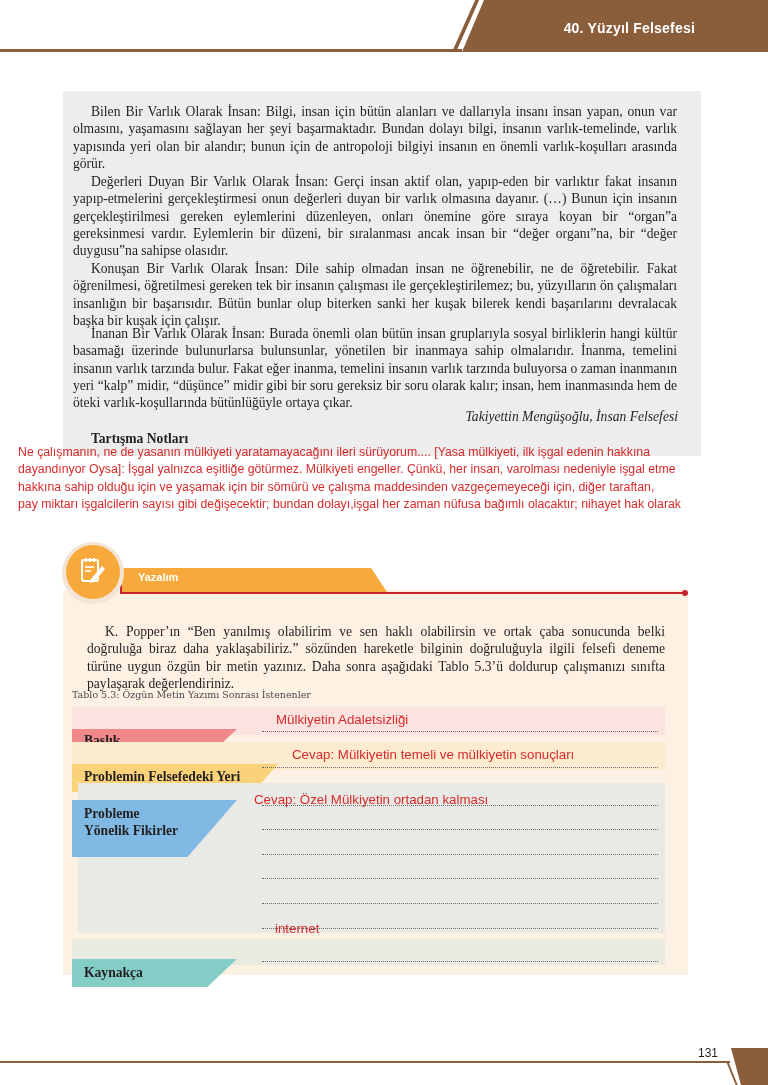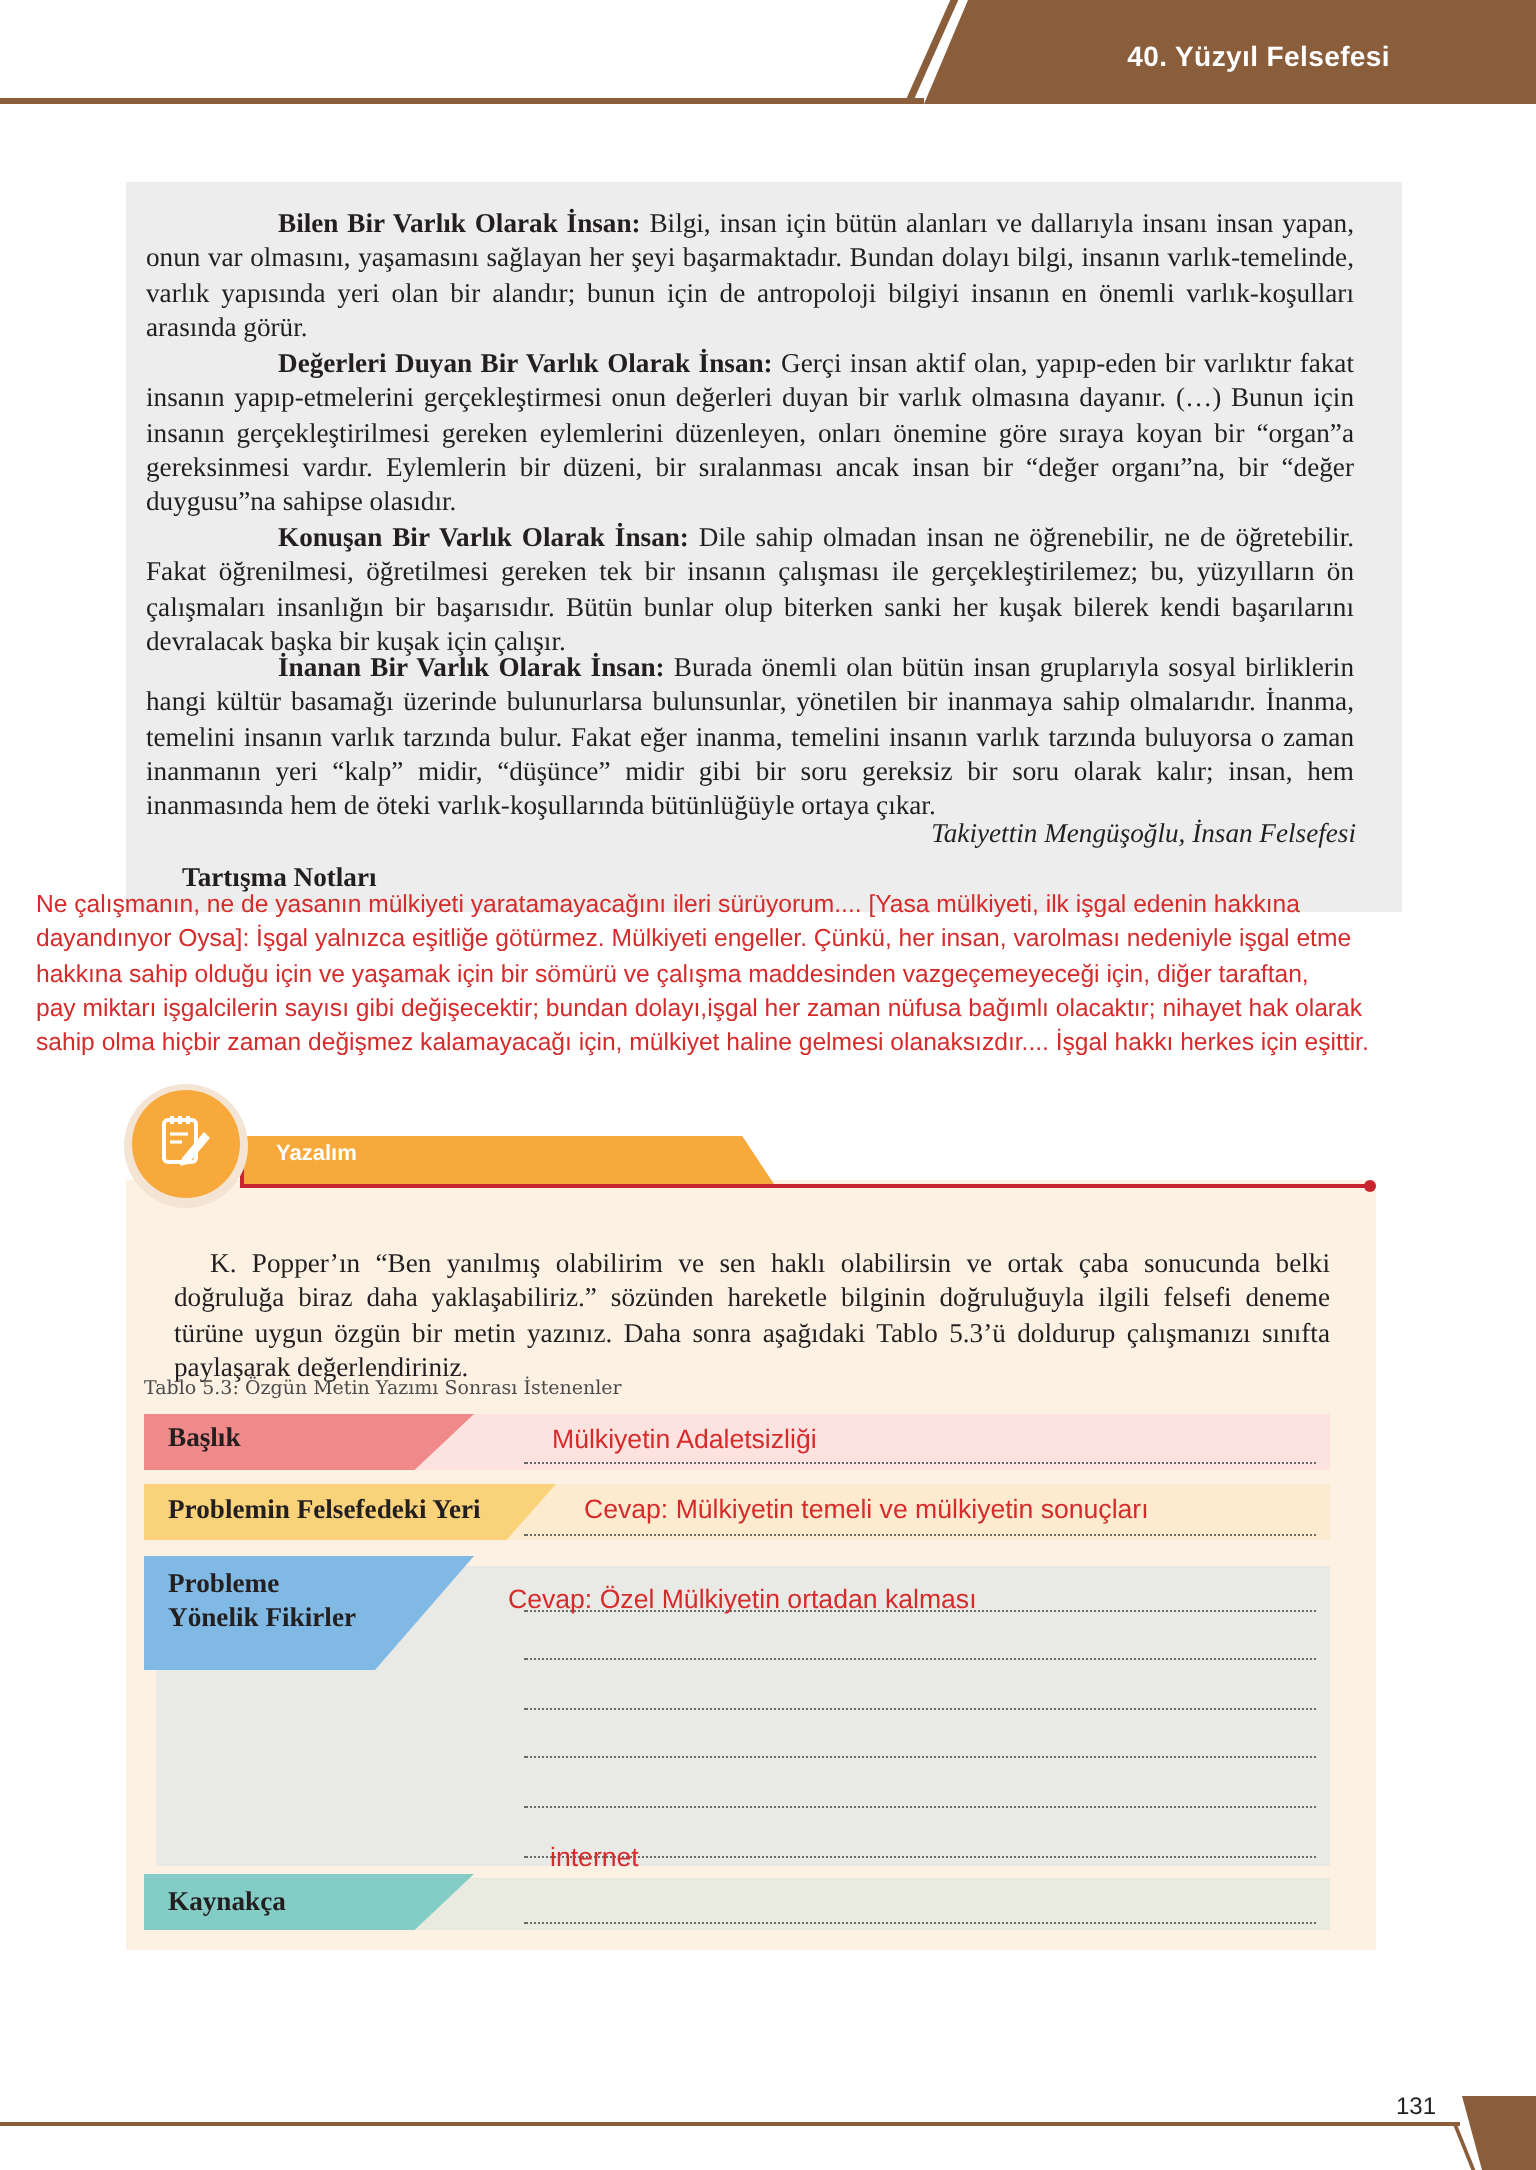--- a/index.html
+++ b/index.html
@@ -10,21 +10,21 @@
   .hdr-line { position:absolute; left:0; top:49px; width:462px; height:3px; background:#8a5d3b; }
   .hdr-slash { position:absolute; left:452px; top:0; width:4px; height:52px; background:#8a5d3b; transform:skewX(-24deg); transform-origin:bottom left; }
   .hdr-band { position:absolute; left:462px; top:0; width:306px; height:52px; background:#8a5d3b;
               clip-path:polygon(22px 0,100% 0,100% 100%,0 100%); }
   .hdr-title { position:absolute; right:73px; top:20px; color:#ffffff; font-family:"Liberation Sans", sans-serif;
                font-weight:bold; font-size:14px; letter-spacing:0.2px; }
 
   
   .reading { position:absolute; left:63px; top:91px; width:638px; height:365px; background:#ededed; }
   .para { position:absolute; left:73px; width:604px; font-size:13.6px; line-height:17.3px; text-align:justify; margin:0; text-indent:18px; }
-  .para b { font-weight:bold;margin-left:48px; }
+  .para b { font-weight:normal; }
   .cite { position:absolute; right:90px; top:409px; font-style:italic; font-size:13.6px; }
   .notes-title { position:absolute; left:91px; top:431px; font-size:13.6px; font-weight:bold; }
 
   
   .note { position:absolute; left:18px; top:444px; width:745px; color:#d62b2b;
           font-family:"Liberation Sans", sans-serif; font-size:12.3px; line-height:17.3px; }
   .note .ln { white-space:nowrap; display:block; }
 
   
   .yz-panel { position:absolute; left:63px; top:590px; width:625px; height:385px; background:#fdf1e4; }
@@ -35,21 +35,21 @@
   .yz-redv { position:absolute; left:120px; top:566px; width:2px; height:28px; background:#c9252f; }
   .yz-dot { position:absolute; left:682px; top:590px; width:6px; height:6px; border-radius:50%; background:#c9252f; }
   .yz-circle-shadow { position:absolute; left:62px; top:542px; width:62px; height:62px; border-radius:50%; background:#f3e4d4; }
   .yz-circle { position:absolute; left:66px; top:545px; width:54px; height:54px; border-radius:50%; background:#f7a93b; }
   .yz-circle svg { position:absolute; left:14px; top:12px; }
   .yz-text { position:absolute; left:73px; top:609px; width:578px; font-size:13.6px; line-height:17.3px; text-align:justify; margin:14px; text-indent:18px; }
 
   .tbl-cap { position:absolute; left:72px; top:689px; font-family:"DejaVu Serif", serif; font-size:9.5px; color:#4a4a4a; }
 
   .row-bg { position:absolute; }
-  .row-tag { position:absolute; font-weight:bold; font-size:13.6px; color:#231f20; }
+  .row-tag { position:absolute; font-weight:bold; font-size:13.6px; color:#231f20;margin-top:22px; }
   .dots { position:absolute; left:262px; width:396px; border-bottom:1px dotted #6b6b6b; height:0; }
   .ans { position:absolute; color:#d62b2b; font-family:Liberation Sans, sans-serif; font-size:13.3px; }
 
   
   .ft-line { position:absolute; left:0; top:1061px; width:730px; height:2px; background:#8a5d3b; }
   .ft-slash { position:absolute; left:726px; top:1061px; width:2px; height:24px; background:#8a5d3b; transform:skewX(22deg); transform-origin:top left; }
   .ft-band { position:absolute; left:731px; top:1048px; width:37px; height:37px; background:#8a5d3b; clip-path:polygon(0 0,100% 0,100% 100%,10px 100%); }
   .pgnum { position:absolute; left:698px; top:1046px; font-family:"Liberation Sans", sans-serif; font-size:12px; color:#231f20; }
 </style>
 </head>
@@ -66,21 +66,20 @@
 <p class="para" style="top:260px"><b>Konuşan Bir Varlık Olarak İnsan:</b><span> Dile sahip olmadan insan ne öğrenebilir, ne de öğretebilir. Fakat öğrenilmesi, öğretilmesi gereken tek bir insanın çalışması ile gerçekleştirilemez; bu, yüzyılların ön çalışmaları insanlığın bir başarısıdır. Bütün bunlar olup biterken sanki her kuşak bilerek kendi başarılarını devralacak başka bir kuşak için çalışır.</span></p>
 <p class="para" style="top:325px"><b>İnanan Bir Varlık Olarak İnsan:</b><span> Burada önemli olan bütün insan gruplarıyla sosyal birliklerin hangi kültür basamağı üzerinde bulunurlarsa bulunsunlar, yönetilen bir inanmaya sahip olmalarıdır. İnanma, temelini insanın varlık tarzında bulur. Fakat eğer inanma, temelini insanın varlık tarzında buluyorsa o zaman inanmanın yeri “kalp” midir, “düşünce” midir gibi bir soru gereksiz bir soru olarak kalır; insan, hem inanmasında hem de öteki varlık-koşullarında bütünlüğüyle ortaya çıkar.</span></p>
 <div class="cite">Takiyettin Mengüşoğlu, İnsan Felsefesi</div>
 <div class="notes-title">Tartışma Notları</div>
 
 <div class="note">
   <span class="ln">Ne çalışmanın, ne de yasanın mülkiyeti yaratamayacağını ileri sürüyorum.... [Yasa mülkiyeti, ilk işgal edenin hakkına</span>
   <span class="ln">dayandınyor Oysa]: İşgal yalnızca eşitliğe götürmez. Mülkiyeti engeller. Çünkü, her insan, varolması nedeniyle işgal etme</span>
   <span class="ln">hakkına sahip olduğu için ve yaşamak için bir sömürü ve çalışma maddesinden vazgeçemeyeceği için, diğer taraftan,</span>
   <span class="ln">pay miktarı işgalcilerin sayısı gibi değişecektir; bundan dolayı,işgal her zaman nüfusa bağımlı olacaktır; nihayet hak olarak</span>
-  <span class="ln">sahip olma hiçbir zaman değişmez kalamayacağı için, mülkiyet haline gelmesi olanaksızdır.... İşgal hakkı herkes için eşittir.</span>
 </div>
 
 <div class="yz-panel"></div>
 <div class="yz-band"></div>
 <div class="yz-label">Yazalım</div>
 <div class="yz-redv"></div>
 <div class="yz-redline"></div>
 <div class="yz-dot"></div>
 <div class="yz-circle-shadow"></div>
 <div class="yz-circle">

